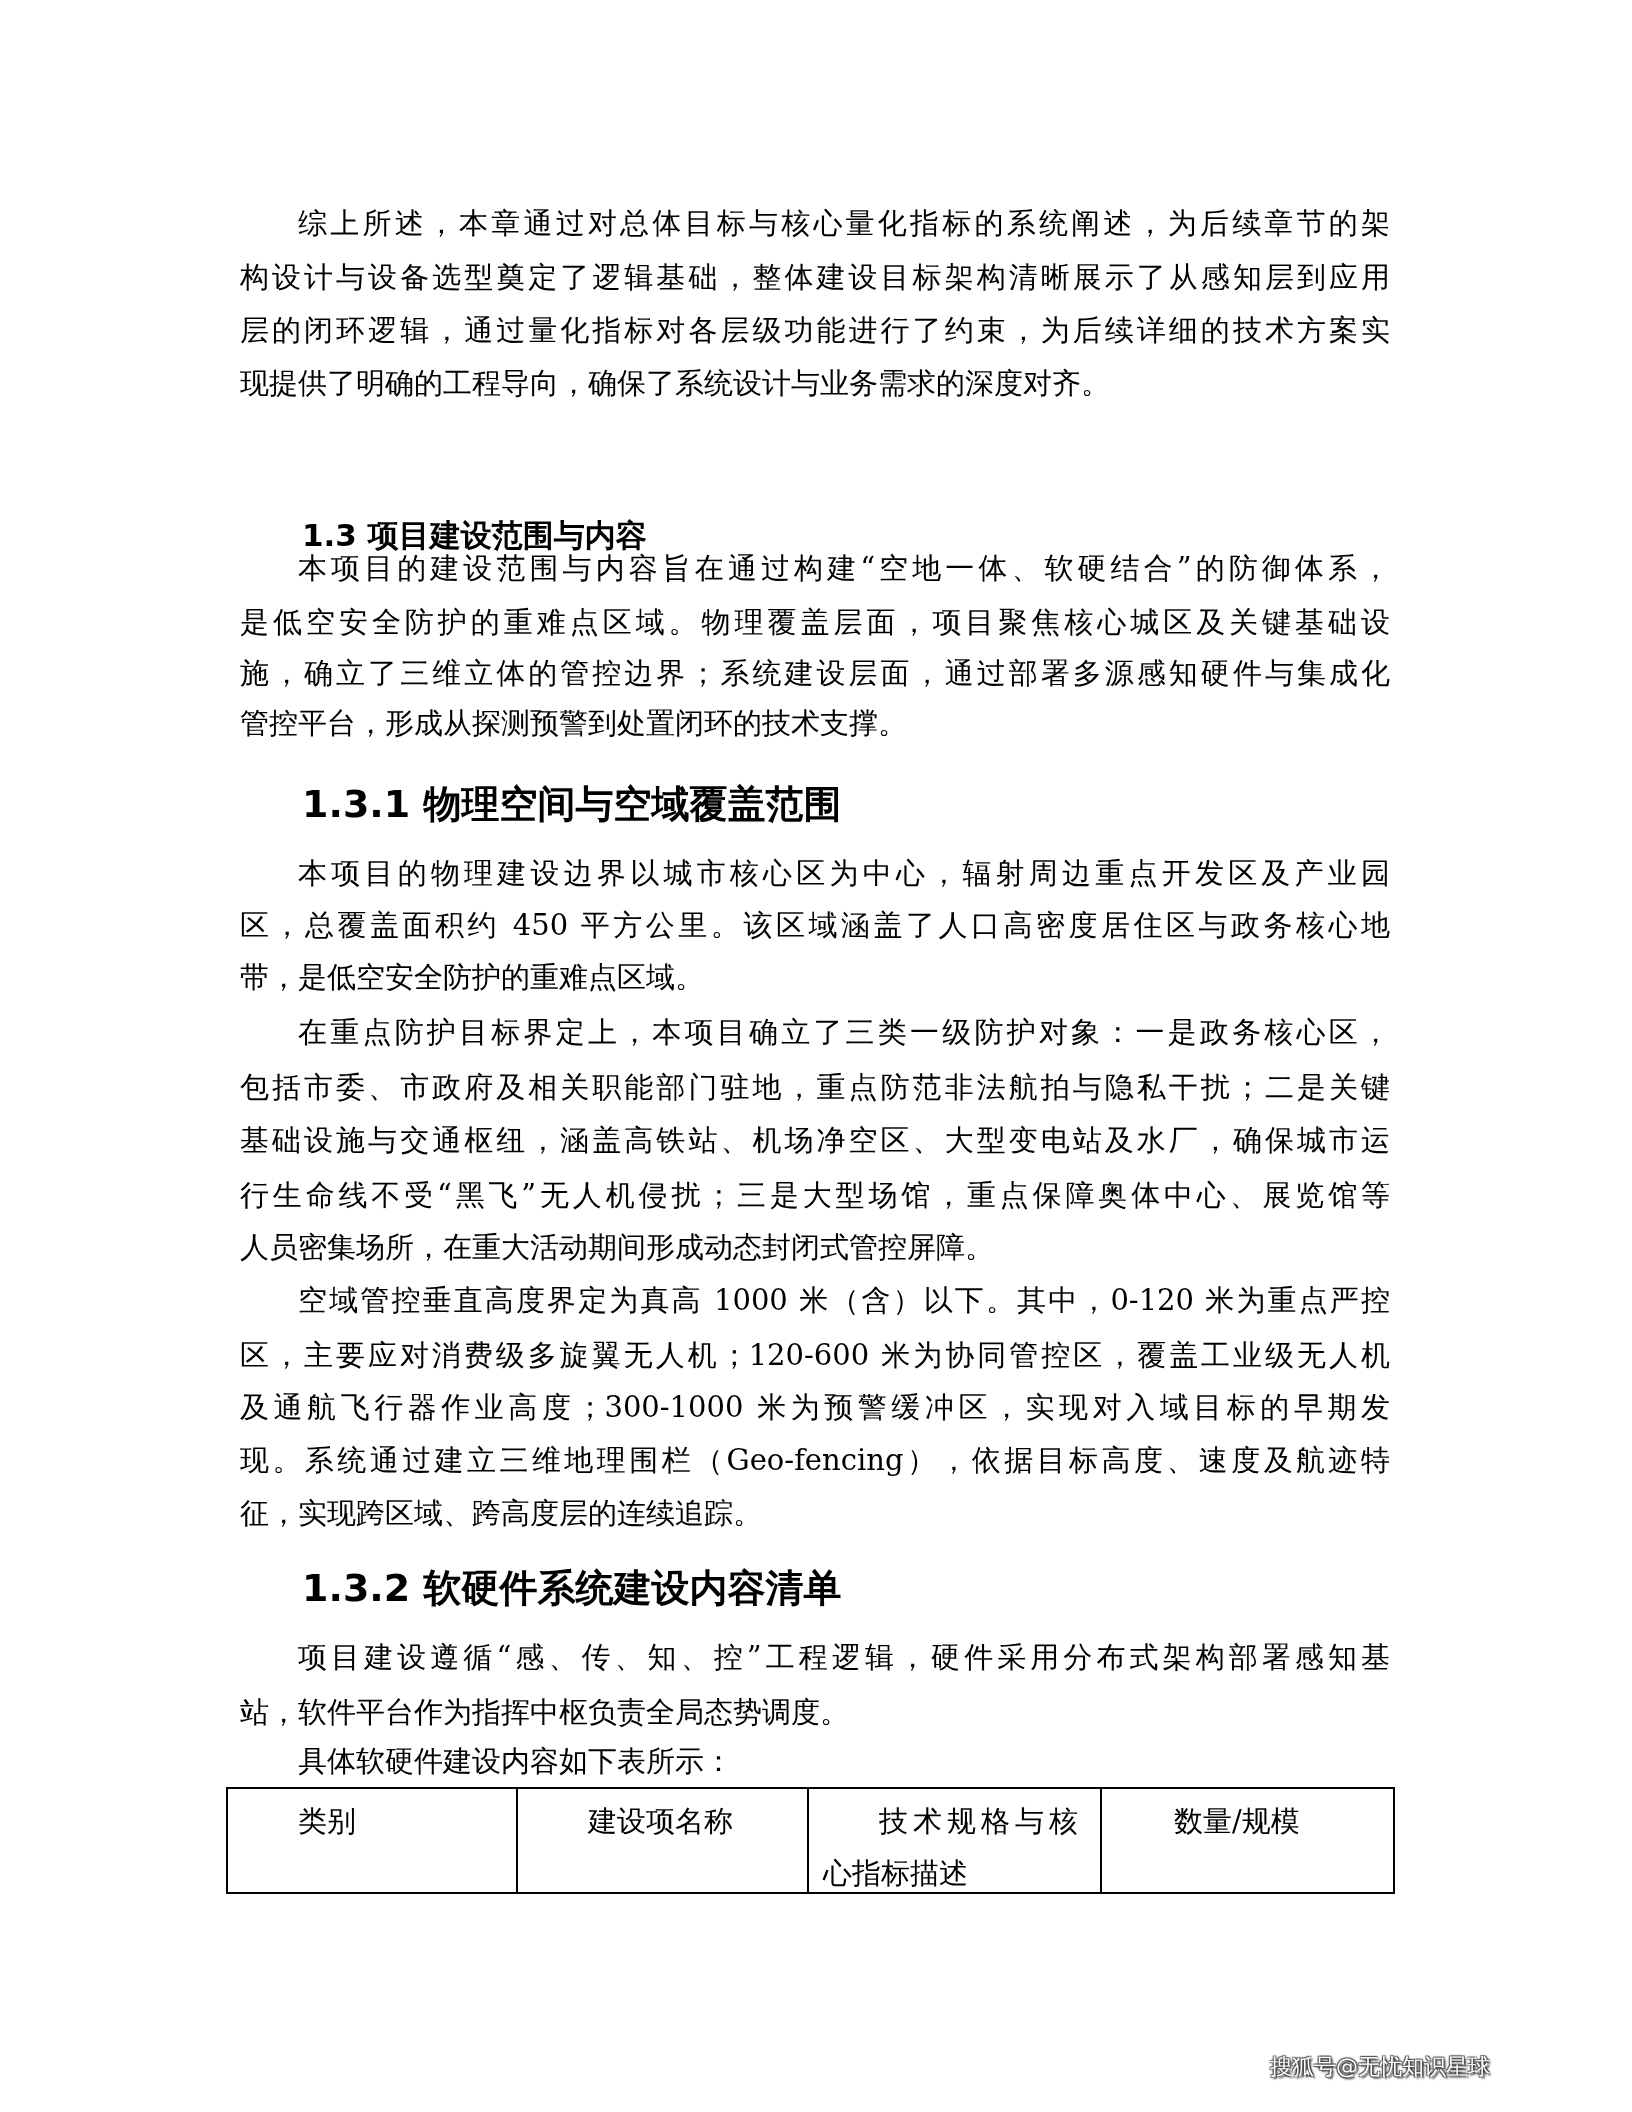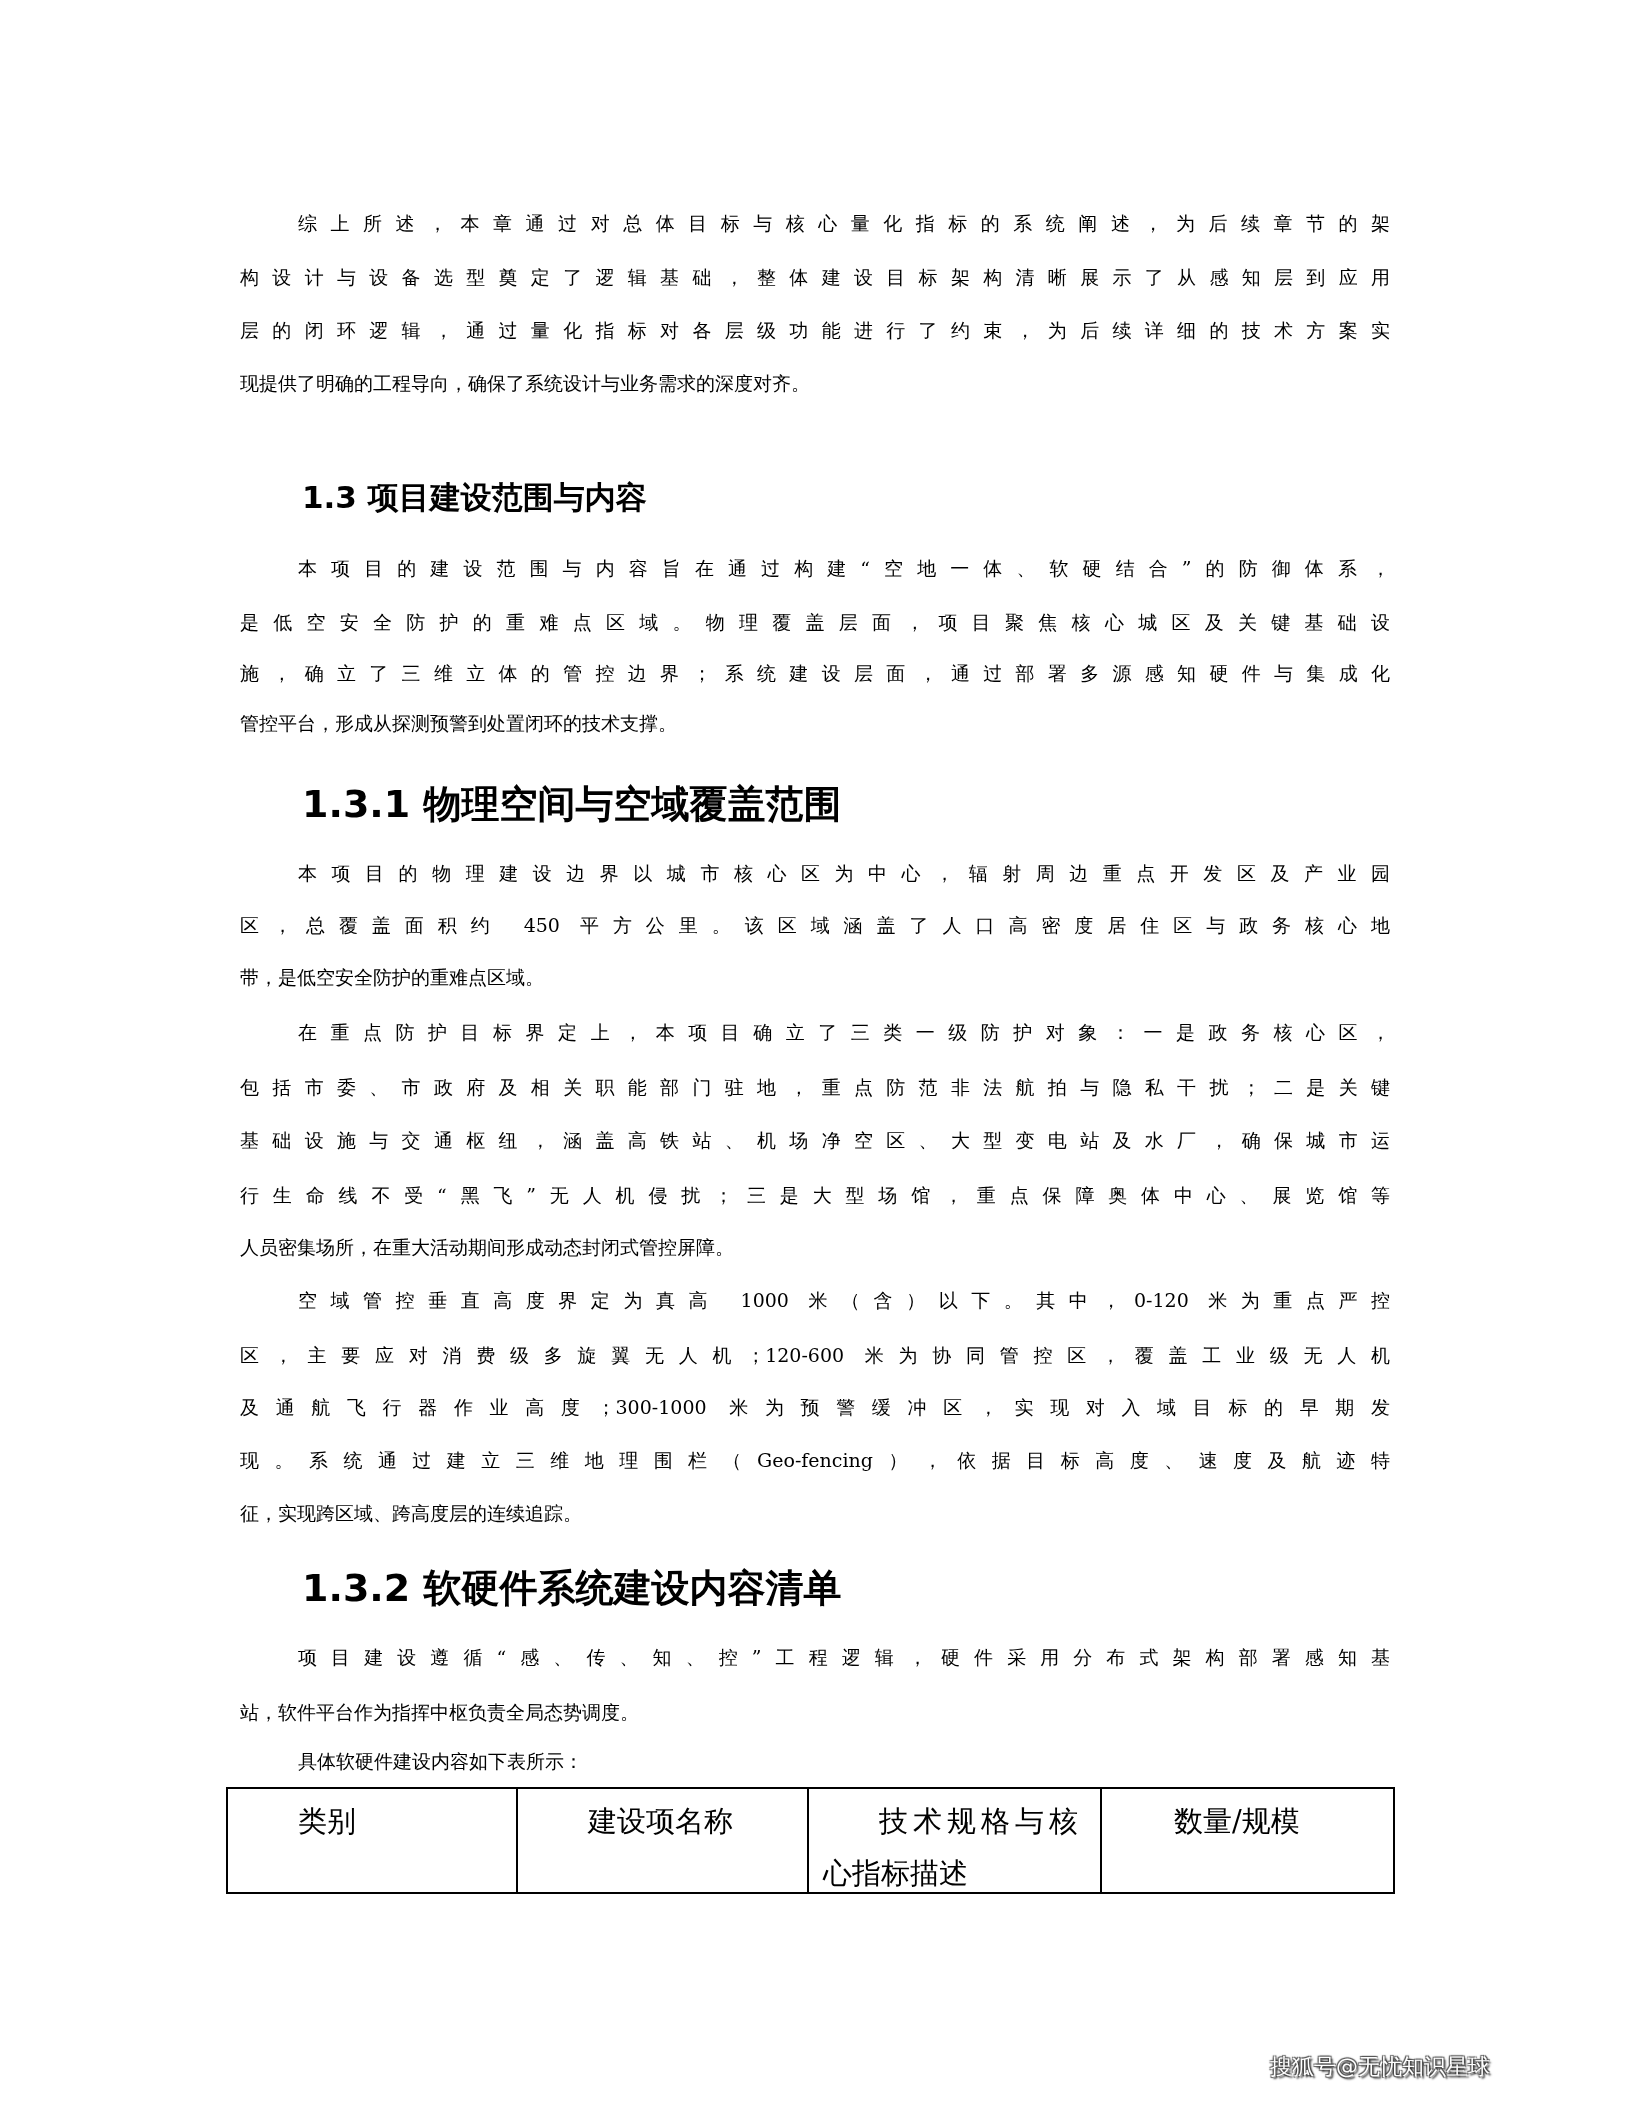--- a/index.html
+++ b/index.html
@@ -1,24 +1,24 @@
 <!DOCTYPE html>
 <html><head>
 <meta charset="utf-8">
 <style>
   html, body { margin:0; padding:0; background:#ffffff; }
   body { width:1632px; height:2112px; position:relative; overflow:hidden;
          font-family: "DejaVu Serif", "Liberation Serif", serif; color:#000; }
   .line { position:absolute; left:240px; width:1150px; height:40px; line-height:40px;
-          font-size:19px; white-space:nowrap; text-align:justify; text-align-last:justify; }
+          font-size:29px; white-space:nowrap; text-align:justify; text-align-last:justify; }
   .line.indent { left:298px; width:1092px; }
   .line.last { text-align-last:left; }
   .heading { position:absolute; left:302px; font-family:"DejaVu Sans","Liberation Sans",sans-serif;
              font-weight:bold; white-space:nowrap; height:44px; line-height:44px; }
-  .h2 { font-size:31px; }
+  .h2 { font-size:31px;margin-top:38px; }
   .h3 { font-size:38px; }
   table.spec { position:absolute; left:226px; top:1787px; width:1160px; height:107px;
                border-collapse:collapse; table-layout:fixed; }
   table.spec td { border:2px solid #000; vertical-align:top; font-size:29px; padding:0; position:relative;
                   font-family:"DejaVu Serif","Liberation Serif",serif; }
   .cell-text { position:absolute; white-space:nowrap; line-height:40px; }
   .watermark { position:absolute; left:1270px; top:2052px; font-size:22px; color:#ffffff;
                font-family:"DejaVu Sans","Liberation Sans",sans-serif;
                text-shadow: 2px 2px 2px #333, -1px -1px 1px #555, 1px -1px 1px #555, -1px 1px 1px #555; white-space:nowrap; }
 </style>

